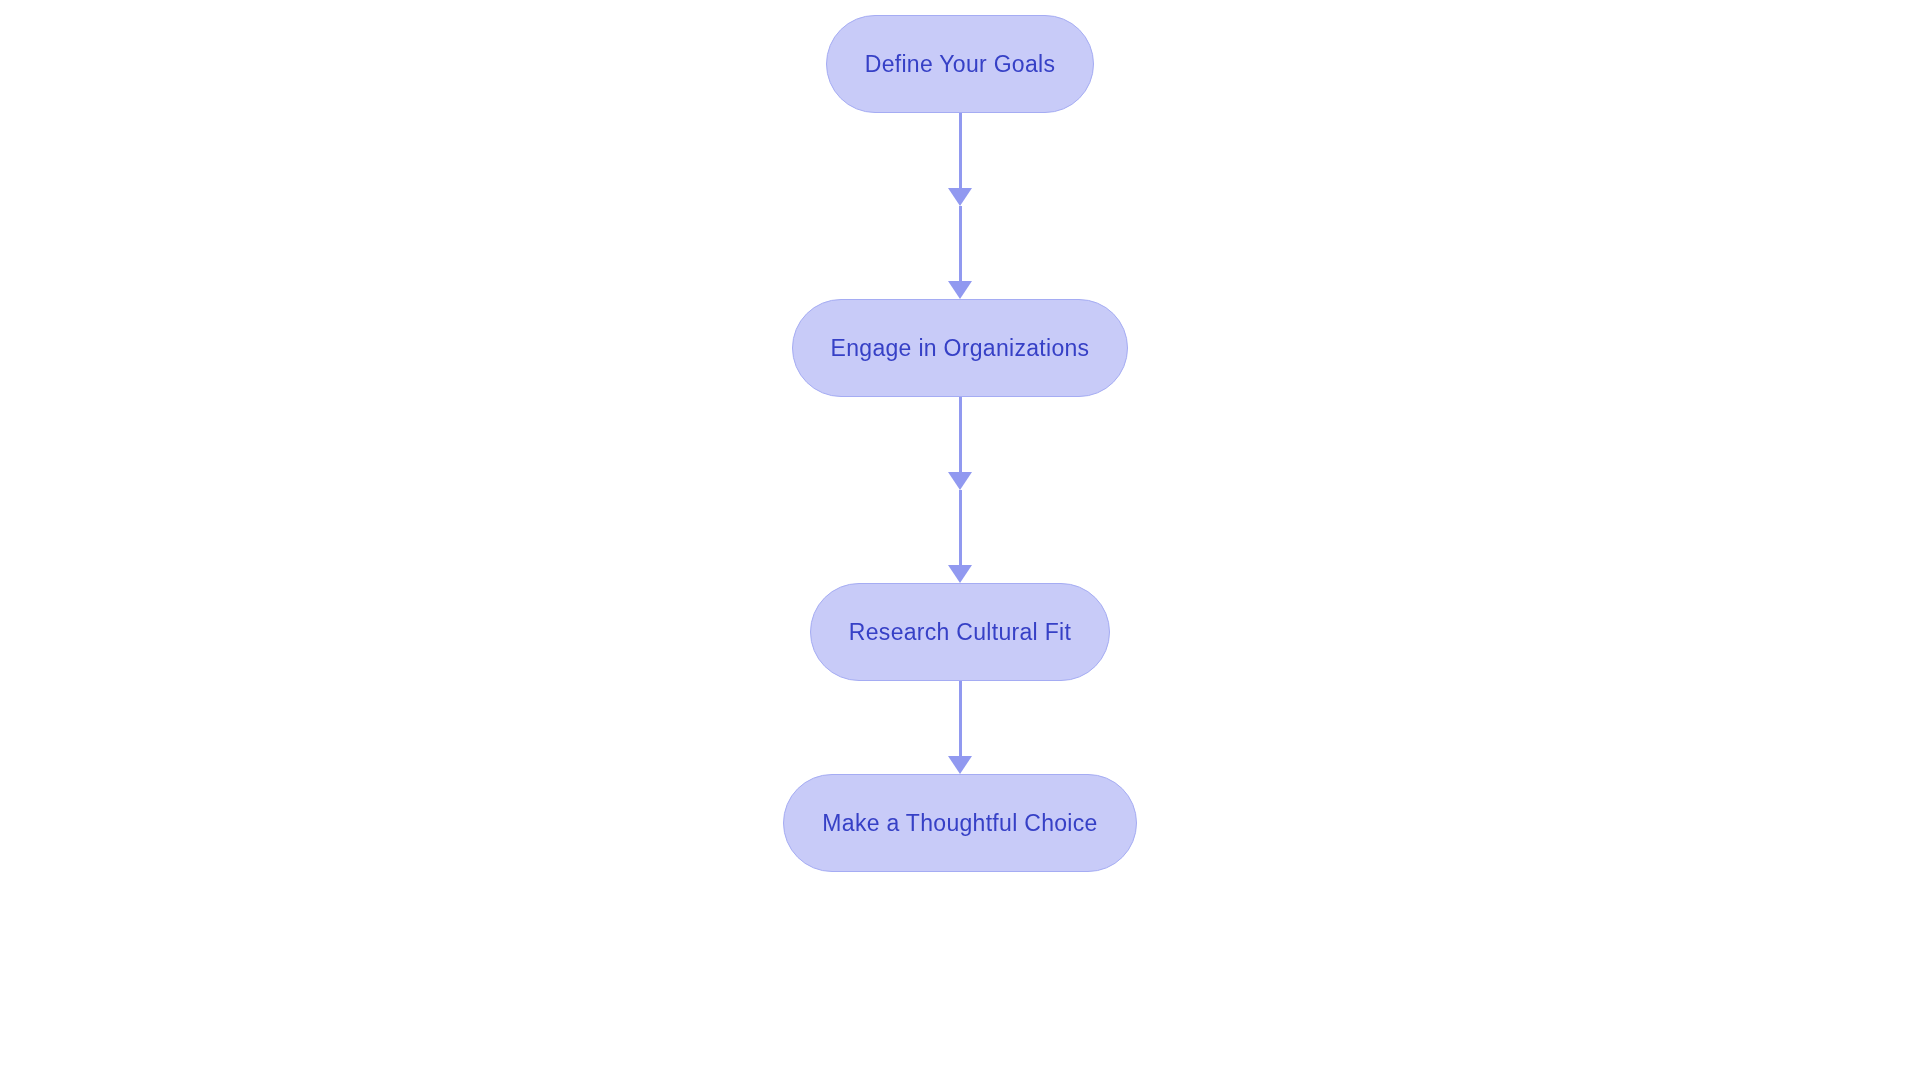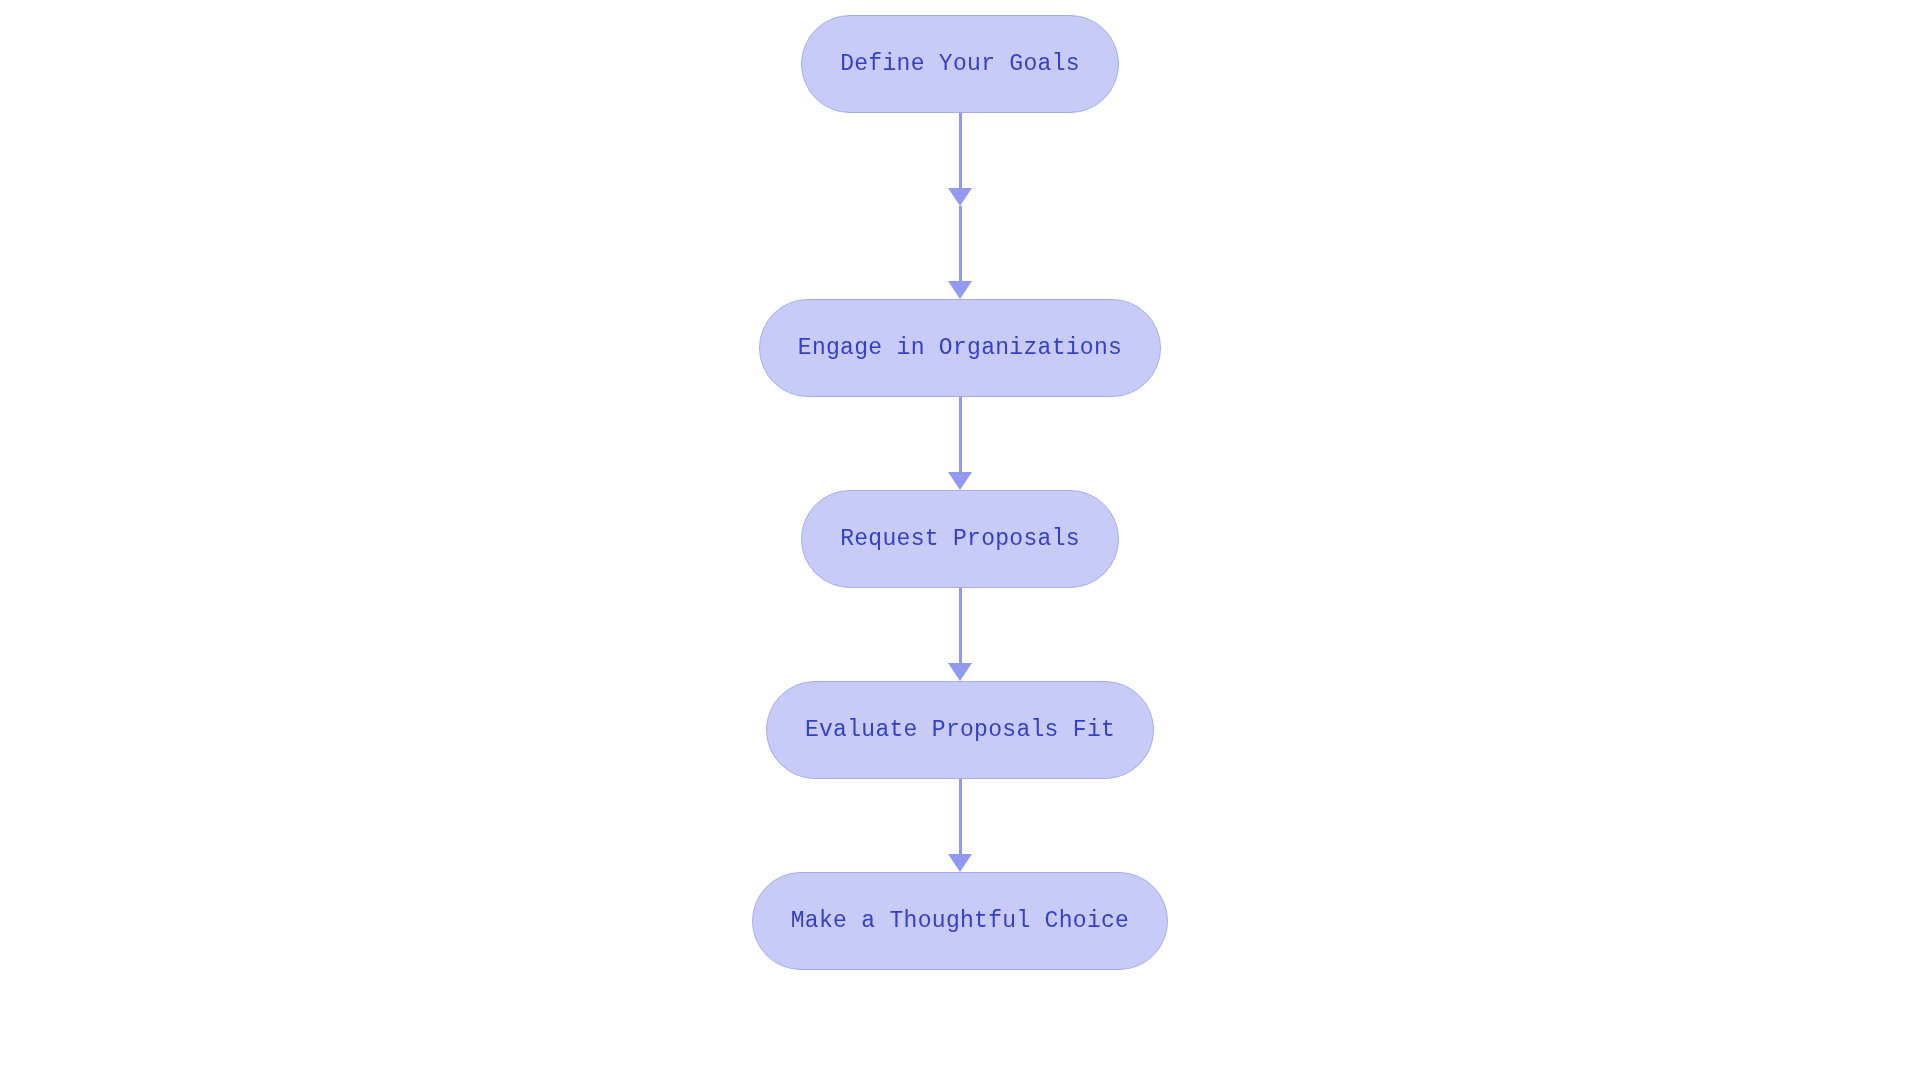--- a/index.html
+++ b/index.html
@@ -6,21 +6,21 @@
     margin: 0;
     padding: 0;
     background: #ffffff;
   }
   .canvas {
     position: relative;
     width: 1920px;
     height: 1083px;
     background: var(--page-bg, #ffffff);
     overflow: hidden;
-    font-family: Liberation Mono, monospace;
+    font-family: Liberation Sans, sans-serif;
   }
   .flow-column {
     position: absolute;
     left: 0;
     top: 15px;
     width: 1920px;
     display: flex;
     flex-direction: column;
     align-items: center;
   }
@@ -85,31 +85,28 @@
 
     <div class="flow-node">
       <span class="node-label">Engage in Organizations</span>
     </div>
 
     <div class="flow-arrow">
       <div class="arrow-stem"></div>
       <div class="arrow-head"></div>
     </div>
 
-    <div class="flow-node">
-      <span class="node-label">Request Proposals</span>
-    </div>
 
     <div class="flow-arrow">
       <div class="arrow-stem"></div>
       <div class="arrow-head"></div>
     </div>
 
     <div class="flow-node">
-      <span class="node-label">Evaluate Proposals Fit</span>
+      <span class="node-label">Research Cultural Fit</span>
     </div>
 
     <div class="flow-arrow">
       <div class="arrow-stem"></div>
       <div class="arrow-head"></div>
     </div>
 
     <div class="flow-node">
       <span class="node-label">Make a Thoughtful Choice</span>
     </div>

